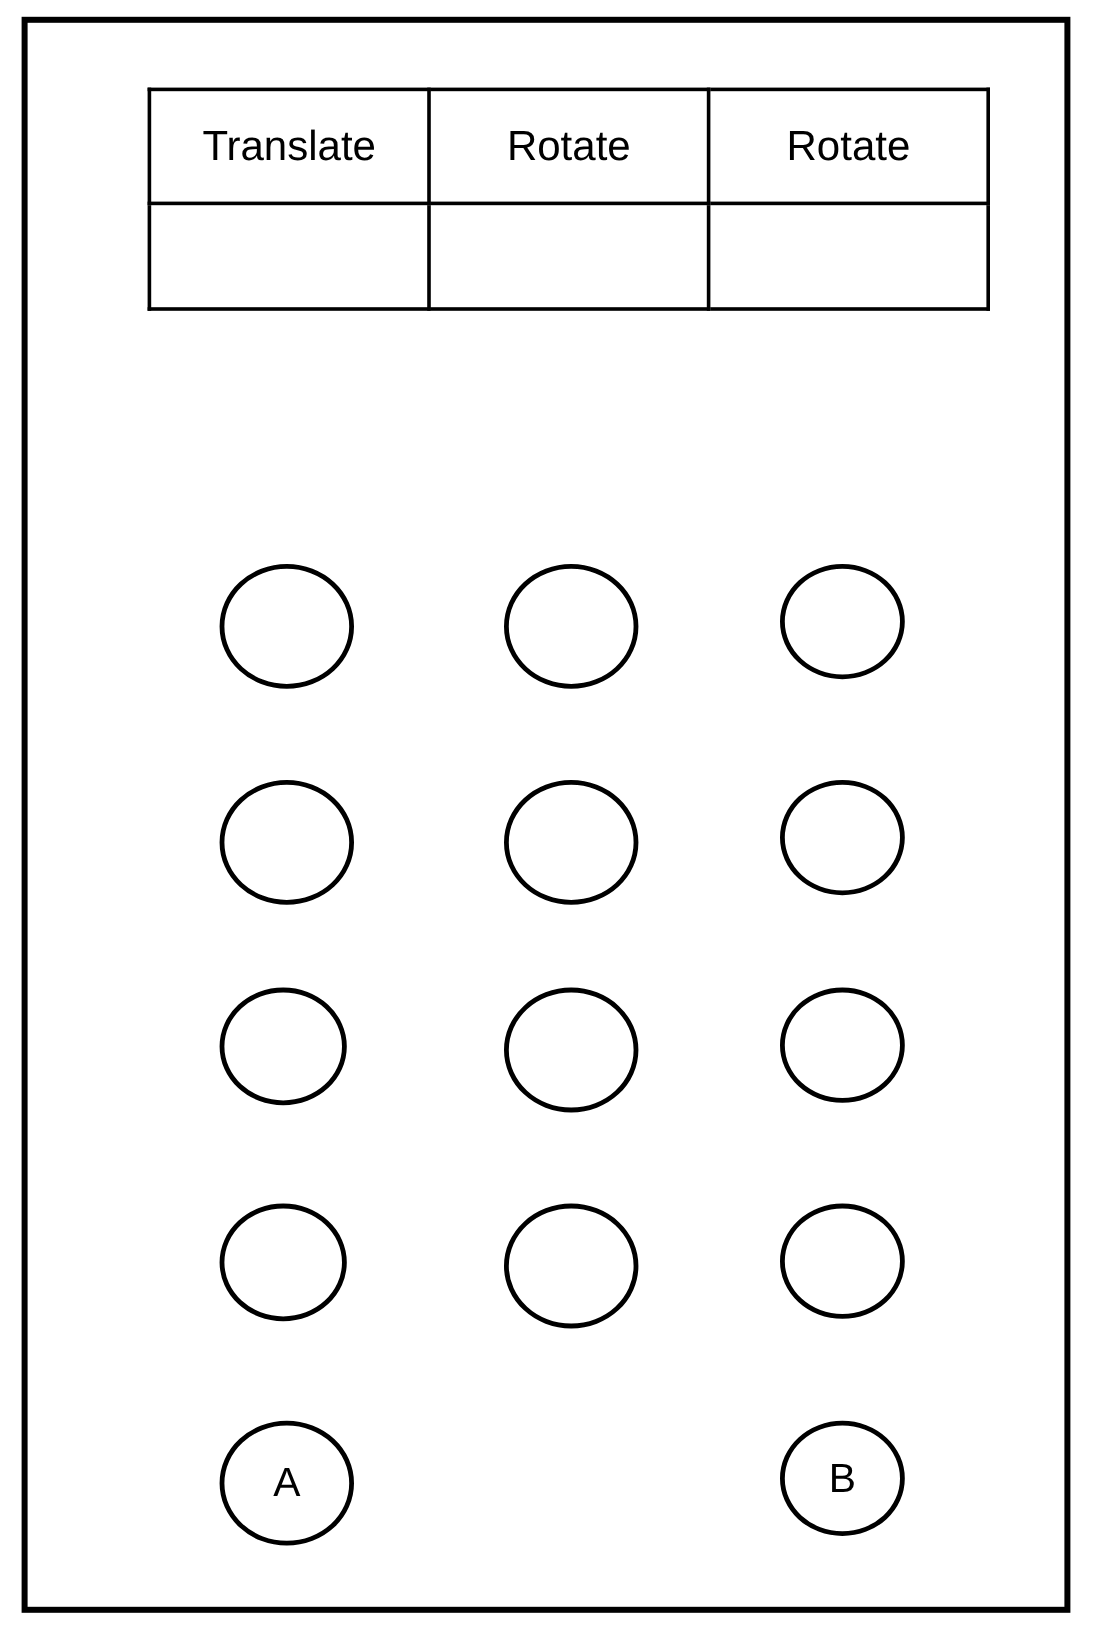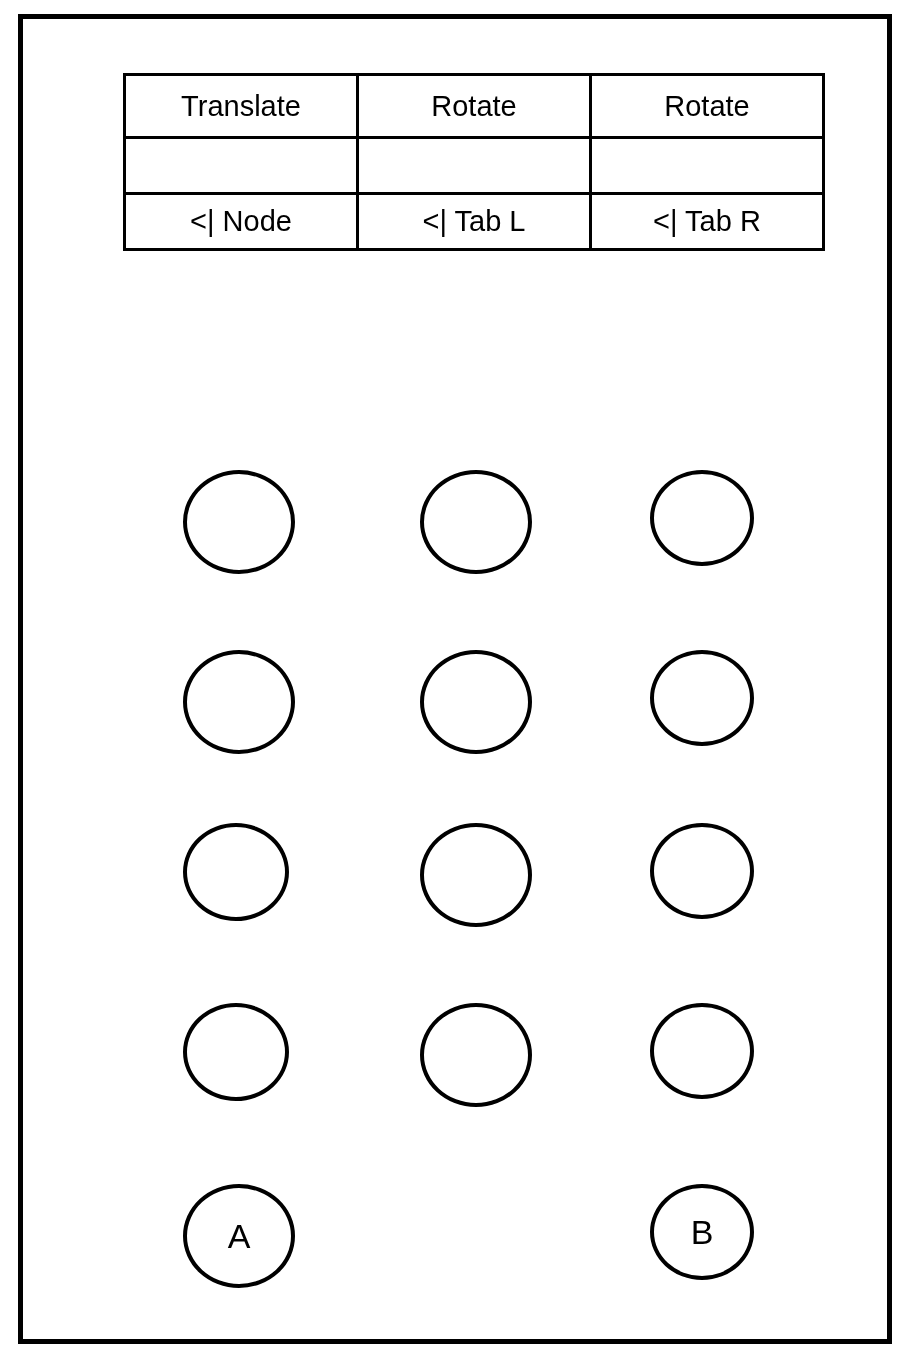--- a/index.html
+++ b/index.html
@@ -29,23 +29,23 @@
     left: 100px;
     top: 54px;
     width: 702px;
     border-collapse: collapse;
     table-layout: fixed;
   }
   #legend-table td {
     border: 3px solid #000000;
     text-align: center;
     vertical-align: middle;
-    font-size: 29px;
+    font-size: 35px;
     color: #000000;
-    padding: 0;
+    padding: 16px;
     height: 53px;
     line-height: 53px;
     white-space: nowrap;
   }
   #legend-table tr.row-header td { height: 60px; line-height: 60px; }
   #legend-table tr.row-blank td { height: 53px; }
   
   .btn {
     position: absolute;
     border: 4px solid #000000;
@@ -82,25 +82,20 @@
       <tr class="row-header">
         <td>Translate</td>
         <td>Rotate</td>
         <td>Rotate</td>
       </tr>
       <tr class="row-blank">
         <td></td>
         <td></td>
         <td></td>
       </tr>
-      <tr>
-        <td>&lt;| Node</td>
-        <td>&lt;| Tab L</td>
-        <td>&lt;| Tab R</td>
-      </tr>
     </tbody>
   </table>
 
   <div class="btn sz-a col-0 row-0"></div>
   <div class="btn sz-a col-1 row-0"></div>
   <div class="btn sz-c col-2 row-0"></div>
 
   <div class="btn sz-a col-0 row-1"></div>
   <div class="btn sz-a col-1 row-1"></div>
   <div class="btn sz-c col-2 row-1"></div>

